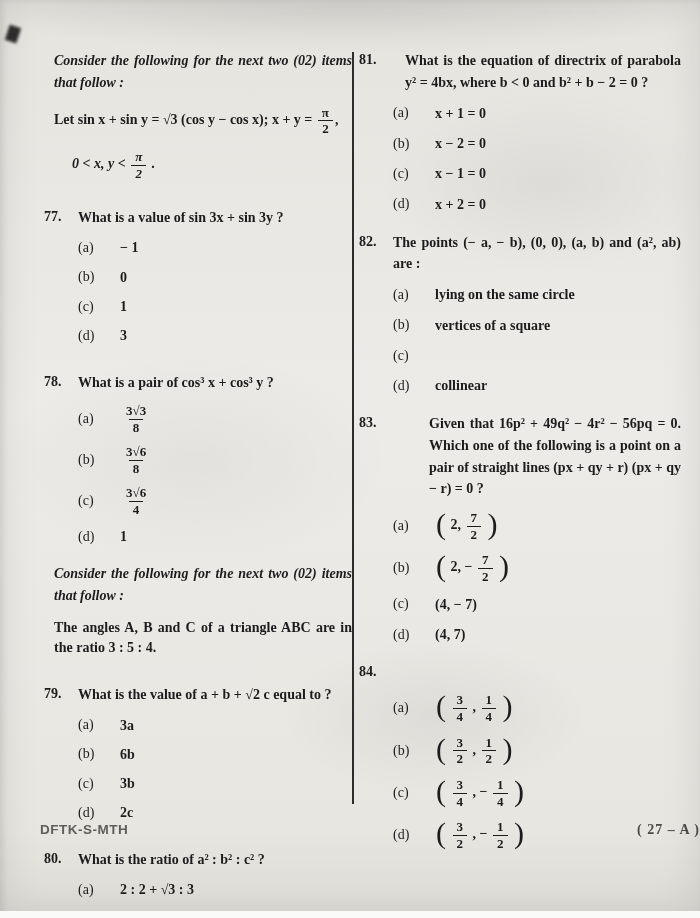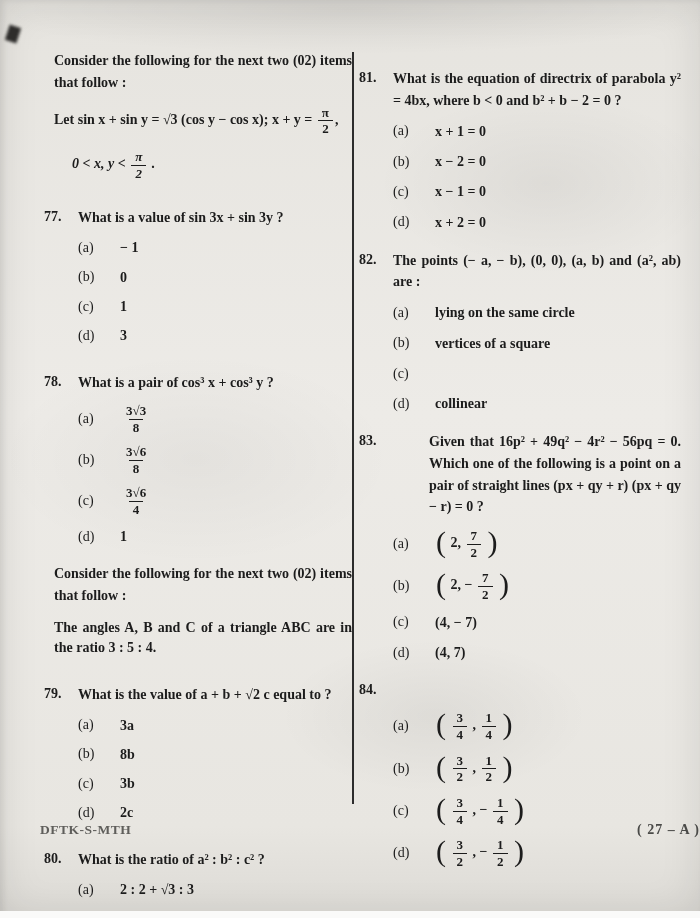--- a/index.html
+++ b/index.html
@@ -17,40 +17,40 @@
     box-shadow:inset 0 0 40px rgba(0,0,0,0.10), inset 3px 0 6px rgba(0,0,0,0.08);
   }
   .corner-nick{position:absolute;left:7px;top:26px;width:12px;height:16px;background:#2e2d2b;filter:blur(1.5px);transform:rotate(18deg);}
   .bottom-strip{position:absolute;left:0;bottom:0;width:700px;height:7px;background:#fafaf9;}
   .divider{position:absolute;left:352px;top:52px;width:2px;height:752px;background:#2c2c2c;}
 
   .col{position:absolute;top:48px;line-height:1.45;font-weight:700;}
   .col-left{left:44px;width:308px;}
   .col-right{left:359px;width:322px;}
 
-  .directive{font-weight:700;text-align:justify;margin:2px 0 10px 10px;line-height:1.6;}
+  .directive{font-style:italic;font-weight:700;text-align:justify;margin:2px 0 10px 10px;line-height:1.6;}
   .given{margin:2px 0 12px 10px;text-align:justify;}
   .given-indent{margin:6px 4px 14px 28px;font-style:italic;}
 
   .qhead{display:flex;align-items:flex-start;margin-top:26px;}
   .qnum{width:34px;flex:none;font-weight:700;}
   .qtext{flex:1;text-align:justify;line-height:1.55;}
   .opts{margin-left:34px;}
   .opt{display:flex;align-items:center;margin-top:9px;}
   .opt .ol{width:42px;flex:none;font-weight:400;}
   .opt .ov{line-height:1.25;text-align:justify;}
   .col-right .opt{margin-top:10px;}
 
   .fr{display:inline-flex;flex-direction:column;align-items:center;vertical-align:middle;line-height:1.05;margin:1px 2px;font-size:13px;}
   .fr .n{padding:0 4px 1px;}
   .fr .d{border-top:1.4px solid #1c1c1c;padding:1px 4px 0;}
   .bp{font-size:215%;font-weight:400;line-height:0;vertical-align:middle;position:relative;top:-2px;margin:0 1px;}
 
   .footer{position:absolute;top:822px;left:0;width:700px;}
-  .footer-code{position:absolute;left:40px;top:0;font-family:Liberation Serif, serif;font-weight:700;color:#5f5e5b;font-size:13.5px;letter-spacing:0.5px;}
+  .footer-code{position:absolute;left:40px;top:0;font-family:Liberation Sans, sans-serif;font-weight:700;color:#5f5e5b;font-size:13.5px;letter-spacing:0.5px;}
   .footer-page{position:absolute;left:0;width:700px;text-align:right;top:0;font-weight:700;color:#4a4a48;font-size:14px;letter-spacing:1px;}
 </style>
 </head>
 <body>
 
 <div class="paper">
   <div class="corner-nick"></div>
   <div class="divider"></div>
 
   <div class="col col-left">
@@ -131,21 +131,21 @@
         <span class="qnum">79.</span>
         <span class="qtext">What is the value of a + b + √2 c equal to ?</span>
       </div>
       <div class="opts">
         <div class="opt">
             <span class="ol">(a)</span>
             <span class="ov">3a</span>
           </div>
         <div class="opt">
             <span class="ol">(b)</span>
-            <span class="ov">8b</span>
+            <span class="ov">6b</span>
           </div>
         <div class="opt">
             <span class="ol">(c)</span>
             <span class="ov">3b</span>
           </div>
         <div class="opt">
             <span class="ol">(d)</span>
             <span class="ov">2c</span>
           </div>
       </div>
@@ -171,21 +171,21 @@
           </div>
         <div class="opt">
             <span class="ol">(d)</span>
           </div>
       </div>
     </div>
   </div>
 
   <div class="col col-right">
     <div>
-      <div class="qhead" style="margin-top:20px;">
+      <div class="qhead" style="margin-top:2px;gap:12px;">
         <span class="qnum">81.</span>
         <span class="qtext">What is the equation of directrix of parabola y² = 4bx, where b &lt; 0 and b² + b − 2 = 0 ?</span>
       </div>
       <div class="opts">
         <div class="opt">
             <span class="ol">(a)</span>
             <span class="ov">x + 1 = 0</span>
           </div>
         <div class="opt">
             <span class="ol">(b)</span>

